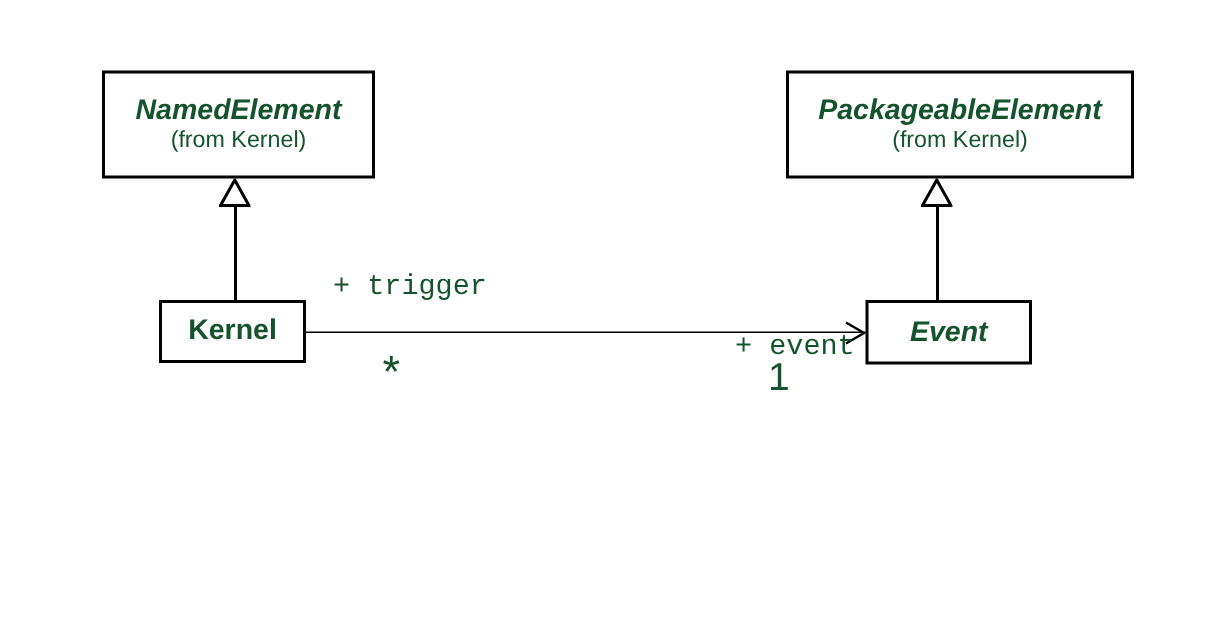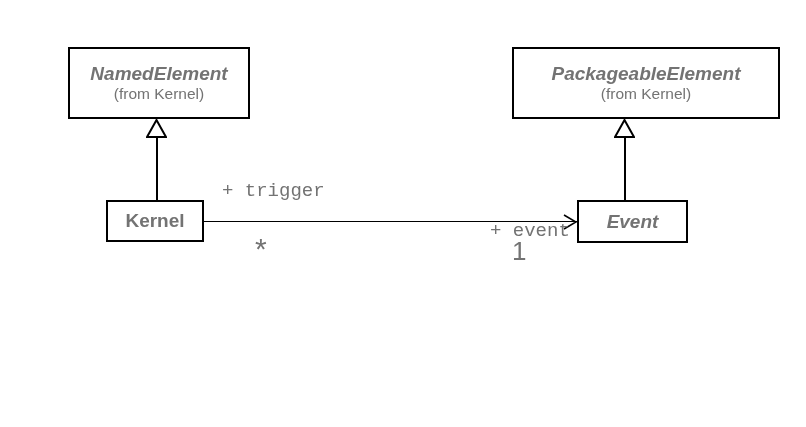--- a/index.html
+++ b/index.html
@@ -2,21 +2,21 @@
 <html><head>
 <meta charset="utf-8">
 <style>
   html, body { margin: 0; padding: 0; background: #ffffff; }
   .stage {
     position: relative;
     width: 806px;
     height: 427px;
     background: #ffffff;
     font-family: "Liberation Sans", sans-serif;
-    color: #737373;
+    color: #14532d;
     overflow: hidden;
   }
   .uml-box {
     position: absolute;
     box-sizing: border-box;
     border: 2.5px solid #000;
     background: #fff;
     display: flex;
     flex-direction: column;
     align-items: center;
@@ -58,21 +58,21 @@
 </head>
 <body>
 
 <div class="stage">
 
   <div class="uml-box" style="left:68px; top:47px; width:182px; height:72px;">
     <div class="cls-title italic">NamedElement</div>
     <div class="cls-package">(from Kernel)</div>
   </div>
 
-  <div class="uml-box" style="left:512px; top:47px; width:268px; height:72px;">
+  <div class="uml-box" style="left:524px; top:47px; width:232px; height:72px;">
     <div class="cls-title italic">PackageableElement</div>
     <div class="cls-package">(from Kernel)</div>
   </div>
 
   <span class="arrow" style="left:146px; top:119px;">
     <svg width="21" height="19" viewBox="0 0 21 19">
       <polygon points="10.5,1 20,18 1,18" fill="#ffffff" stroke="#000000" stroke-width="2"></polygon>
     </svg>
   </span>
   <div class="vline" style="left:156px; top:136px; height:64px;"></div>

